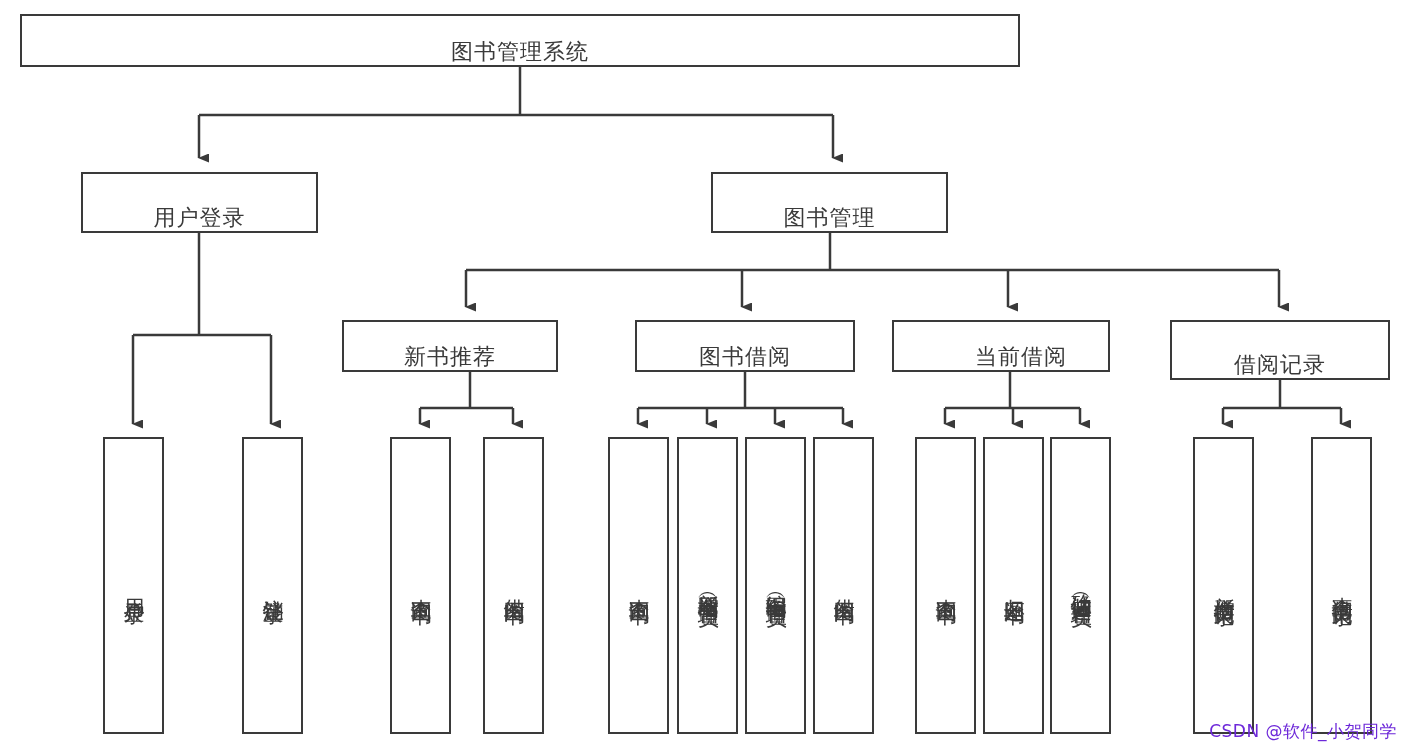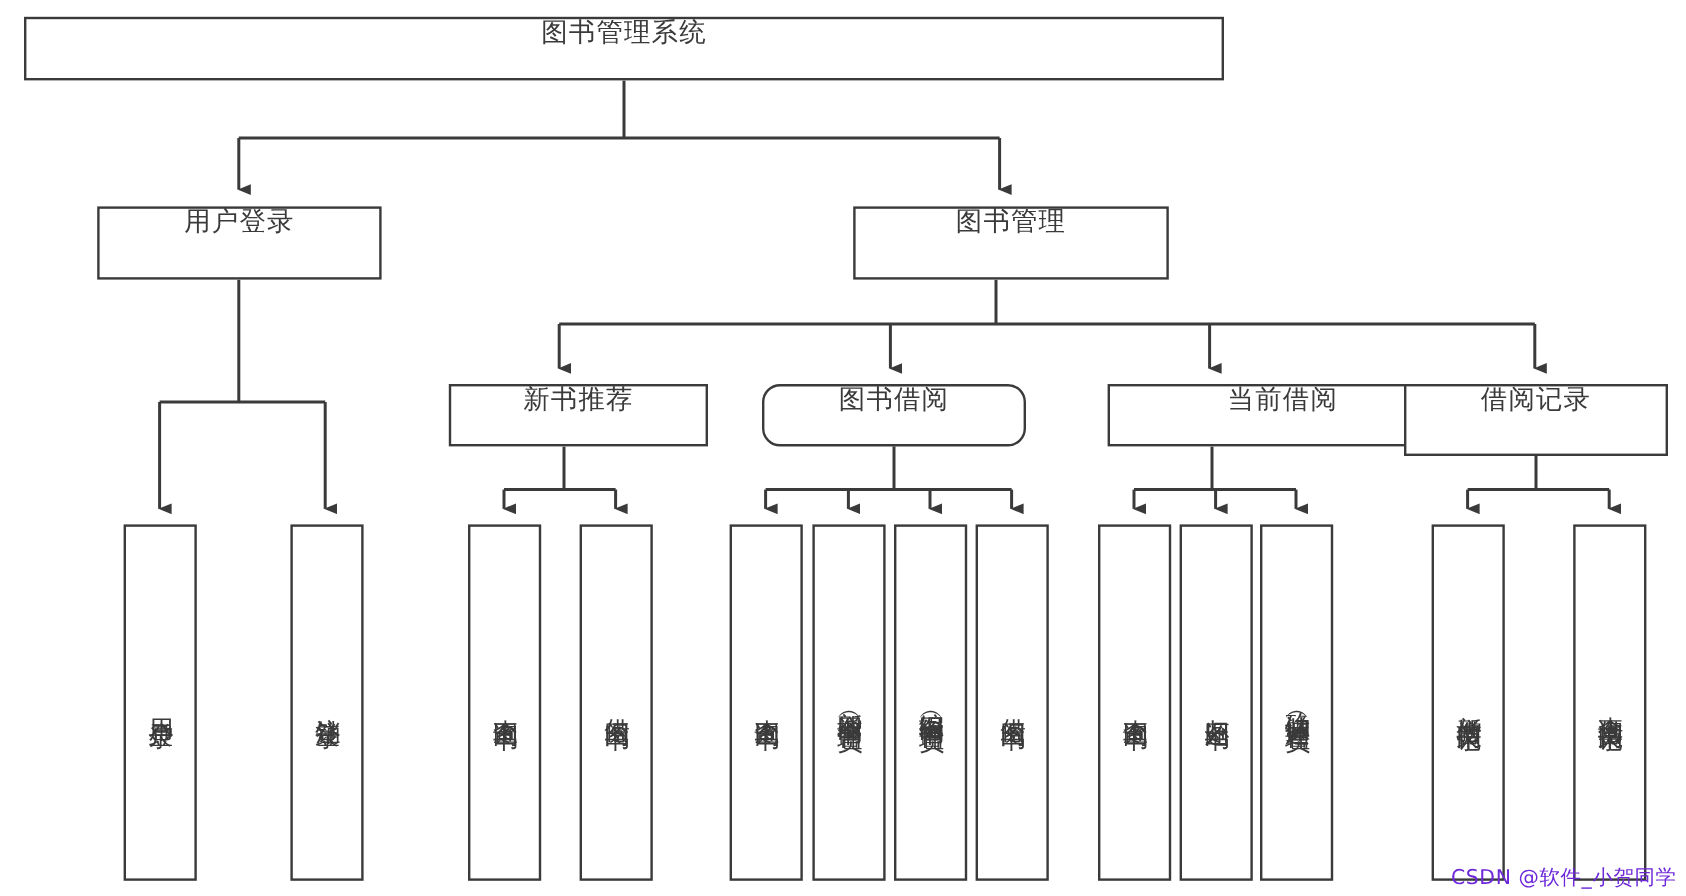--- a/index.html
+++ b/index.html
@@ -16,21 +16,21 @@
     height: 747px;
     background: #ffffff;
     overflow: hidden;
   }
   .node {
     position: absolute;
     box-sizing: border-box;
     border: 2px solid #3a3a3a;
     background: #ffffff;
     display: flex;
-    align-items: flex-start;
+    align-items: flex-end;
     justify-content: center;
     color: #3a3a3a;
     line-height: 1.12;
   }
   .node.horiz {
     font-size: 22px;
     letter-spacing: 1px;
   }
   .node.vert {
     writing-mode: vertical-rl;
@@ -119,31 +119,31 @@
     </g>
   </svg>
 
   <div class="node horiz" style="left:20px; top:14px; width:1000px; height:53px;">
     <span>图书管理系统</span>
   </div>
 
   <div class="node horiz" style="left:81px; top:172px; width:237px; height:61px;">
     <span>用户登录</span>
   </div>
-  <div class="node horiz" style="left:711px; top:172px; width:263px; height:61px;">
+  <div class="node horiz" style="left:711px; top:172px; width:237px; height:61px;">
     <span>图书管理</span>
   </div>
 
-  <div class="node horiz" style="left:374px; top:320px; width:216px; height:52px;">
+  <div class="node horiz" style="left:342px; top:320px; width:216px; height:52px;">
     <span>新书推荐</span>
   </div>
-  <div class="node horiz" style="left:635px; top:320px; width:220px; height:52px;border-radius:15px;">
+  <div class="node horiz" style="left:635px; top:320px; width:220px; height:52px;">
     <span>图书借阅</span>
   </div>
-  <div class="node horiz" style="left:923px; top:320px; width:252px; height:52px;padding-left:40px;">
+  <div class="node horiz" style="left:892px; top:320px; width:218px; height:52px;padding-left:40px;">
     <span>当前借阅</span>
   </div>
   <div class="node horiz" style="left:1170px; top:320px; width:220px; height:60px;">
     <span>借阅记录</span>
   </div>
 
   <div class="node vert" style="left:103px; top:437px; width:61px; height:297px;">
     <span class="vtext">用户登录</span>
   </div>
   <div class="node vert" style="left:242px; top:437px; width:61px; height:297px;">

